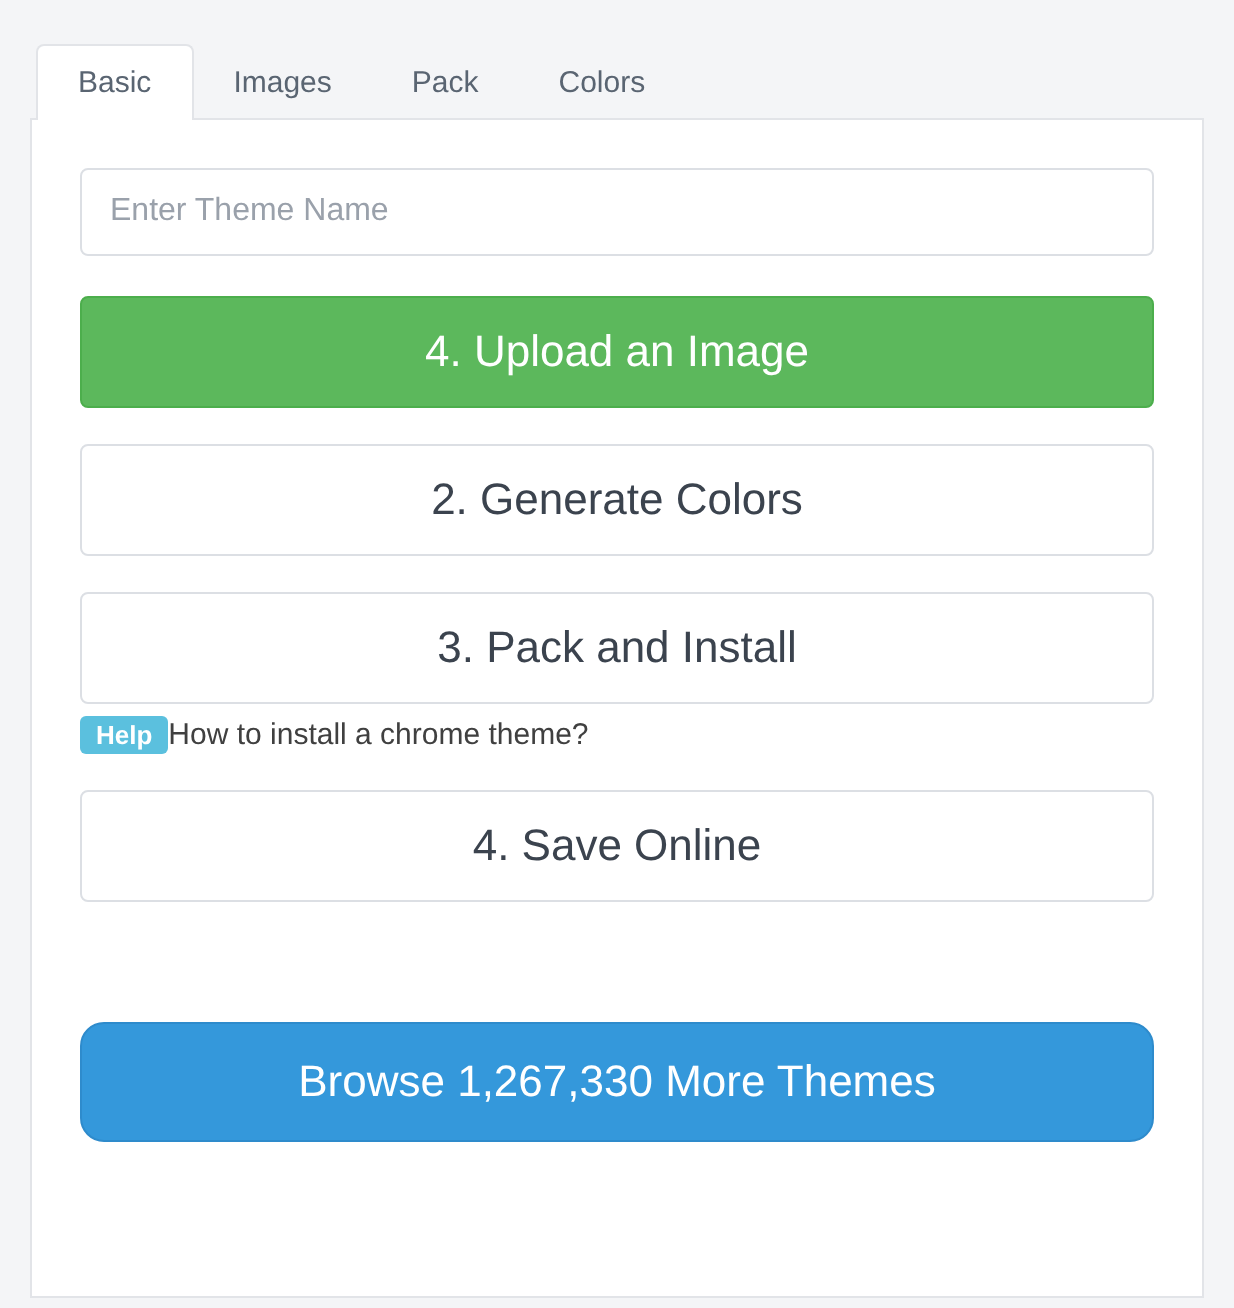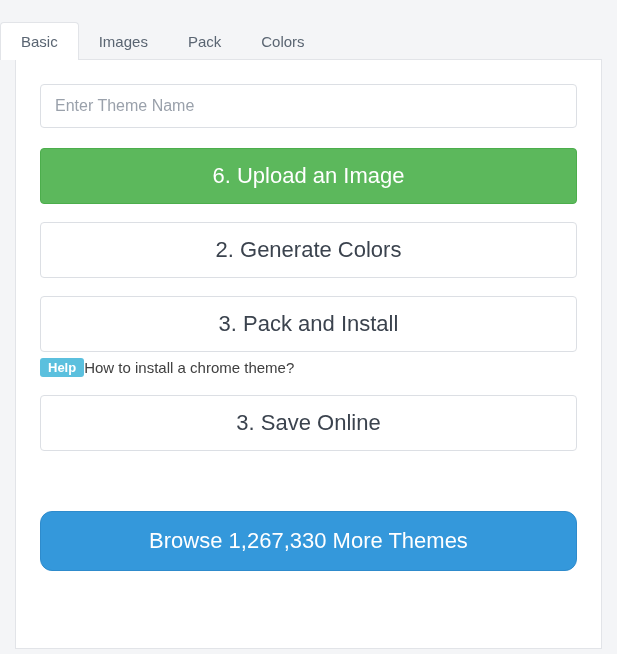--- a/index.html
+++ b/index.html
@@ -12,20 +12,21 @@
       background: #f4f5f7;
       width: 617px;
       height: 654px;
       overflow: hidden;
     }
     .container {
       padding: 0;
     }
     .tabs {
       display: flex;
+      padding-left: 18px;
       padding-top: 22px;
       background: #f4f5f7;
     }
     .tab {
       padding: 10px 20px;
       font-size: 15px;
       color: #5a6572;
       cursor: pointer;
       background: transparent;
       border: none;
@@ -117,28 +118,28 @@
   <div class="tabs">
     <button class="tab active">Basic</button>
     <button class="tab">Images</button>
     <button class="tab">Pack</button>
     <button class="tab">Colors</button>
   </div>
 
   <div class="panel">
     <input type="text" class="theme-input" placeholder="Enter Theme Name" style="">
 
-    <button class="step-button primary-green">6. Upload an Image</button>
+    <button class="step-button primary-green">4. Upload an Image</button>
 
     <button class="step-button">2. Generate Colors</button>
 
     <button class="step-button">3. Pack and Install</button>
 
     <div class="help-row">
       <span class="help-badge">Help</span>
       <span class="help-text">How to install a chrome theme?</span>
     </div>
 
-    <button class="step-button">3. Save Online</button>
+    <button class="step-button">4. Save Online</button>
 
     <button class="browse-button">Browse 1,267,330 More Themes</button>
   </div>
 </div>
 
 </body></html>

